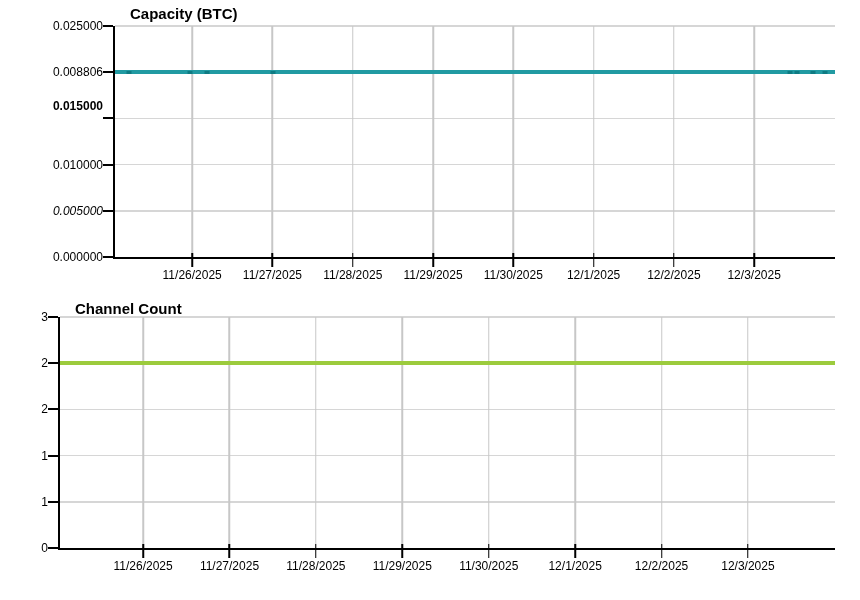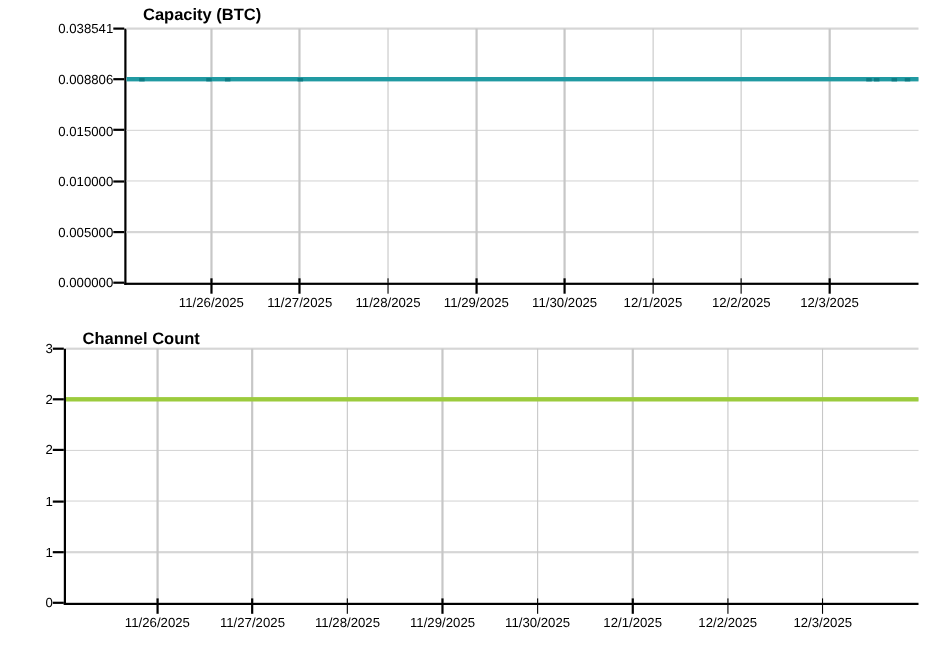--- a/index.html
+++ b/index.html
@@ -33,33 +33,33 @@
 </head>
 <body>
 
 <div>
 
   <section class="chart" id="chart-0">
     <h2 class="title" style="left:130px;top:5px">Capacity (BTC)</h2>
     <div class="plot" style="left:113px;top:26px;width:720px;height:231px">
         <div class="hgrid" style="top: -0.75px;"></div>
         <div class="ytick" style="top: -1px;"></div>
-        <div class="ylabel" style="top: -8px;">0.038541</div>
+        <div class="ylabel" style="top: -8px;">0.025000</div>
         <div class="hgrid" style="top: 45.45px;"></div>
         <div class="ytick" style="top: 45.2px;"></div>
         <div class="ylabel" style="top: 38.2px;">0.008806</div>
         <div class="hgrid" style="top: 91.65px;"></div>
         <div class="ytick" style="top: 91.4px;"></div>
-        <div class="ylabel" style="top: 86px;">0.015000</div>
+        <div class="ylabel" style="top: 72px; font-weight: bold;">0.015000</div>
         <div class="hgrid" style="top: 137.85px;"></div>
         <div class="ytick" style="top: 137.6px;"></div>
         <div class="ylabel" style="top: 130.6px;">0.010000</div>
         <div class="hgrid" style="top: 184.05px;"></div>
         <div class="ytick" style="top: 183.8px;"></div>
-        <div class="ylabel" style="top: 176.8px;">0.005000</div>
+        <div class="ylabel" style="top: 176.8px; font-style: italic;">0.005000</div>
         <div class="ytick" style="top: 230px;"></div>
         <div class="ylabel" style="top: 223px;">0.000000</div>
         <div class="vgrid" style="left: 10.72%;"></div>
         <div class="xtick" style="left: 10.72%;"></div>
         <div class="xlabel" style="left: 10.72%; top: 242px;">11/26/2025</div>
         <div class="vgrid" style="left: 21.87%;"></div>
         <div class="xtick" style="left: 21.87%;"></div>
         <div class="xlabel" style="left: 21.87%; top: 242px;">11/27/2025</div>
         <div class="vgrid" style="left: 33.02%;"></div>
         <div class="xtick" style="left: 33.02%;"></div>

